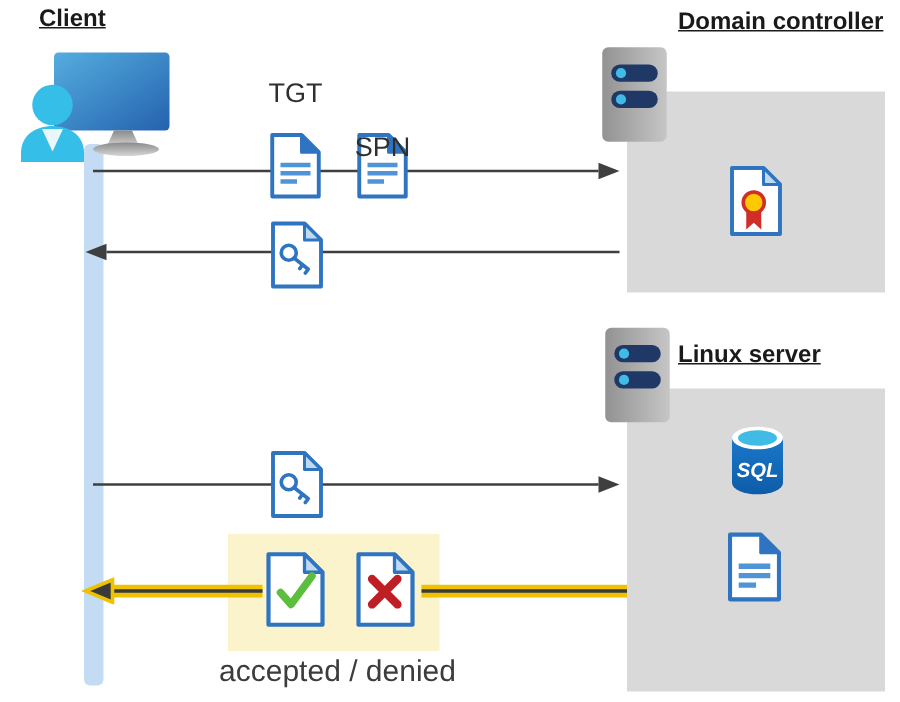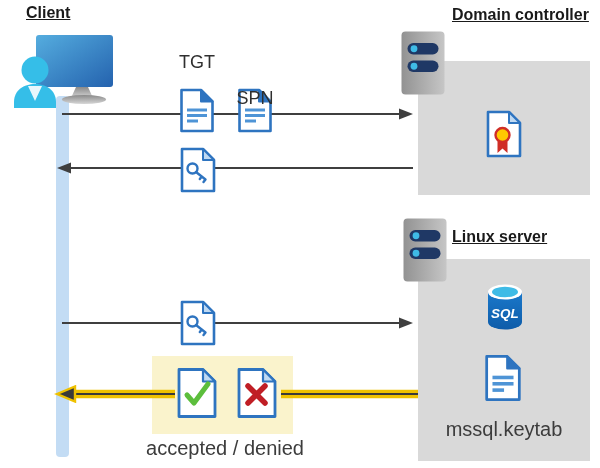--- a/index.html
+++ b/index.html
@@ -160,16 +160,15 @@
     <path d="M4,2.5 H28 L40,14.5 V49.5 H4 Z" style="fill:#fff;stroke:var(--doc-border-blue,#2e74c0);stroke-width:2.8;stroke-linejoin:round"></path>
     <path d="M28,2.5 V14.5 H40 Z" style="fill:var(--doc-fold-light,#bfd9f2);stroke:var(--doc-border-blue,#2e74c0);stroke-width:2.2;stroke-linejoin:round"></path>
     <path d="M13,19 L30,36 M30,19 L13,36" style="fill:none;stroke:var(--cross-red,#c01e25);stroke-width:5.5;stroke-linecap:round"></path>
   </svg>
 
   <div class="abs title" style="left:26px;top:3px;">Client</div>
   <div class="abs title" style="left:452px;top:5px;width:150px;">Domain controller</div>
   <div class="abs title" style="left:452px;top:227px;width:150px;white-space:nowrap;">Linux server</div>
   <div class="abs small-label center" style="left:177px;top:52px;width:40px;">TGT</div>
   <div class="abs small-label center" style="left:235px;top:52px;width:40px;margin-top:36px;">SPN</div>
-  <div class="abs gray-text center" style="left:418px;top:418px;width:172px;">mssql.keytab</div>
   <div class="abs gray-text center" style="left:130px;top:437px;width:190px;">accepted / denied</div>
 
 </div>
 
 </body></html>

